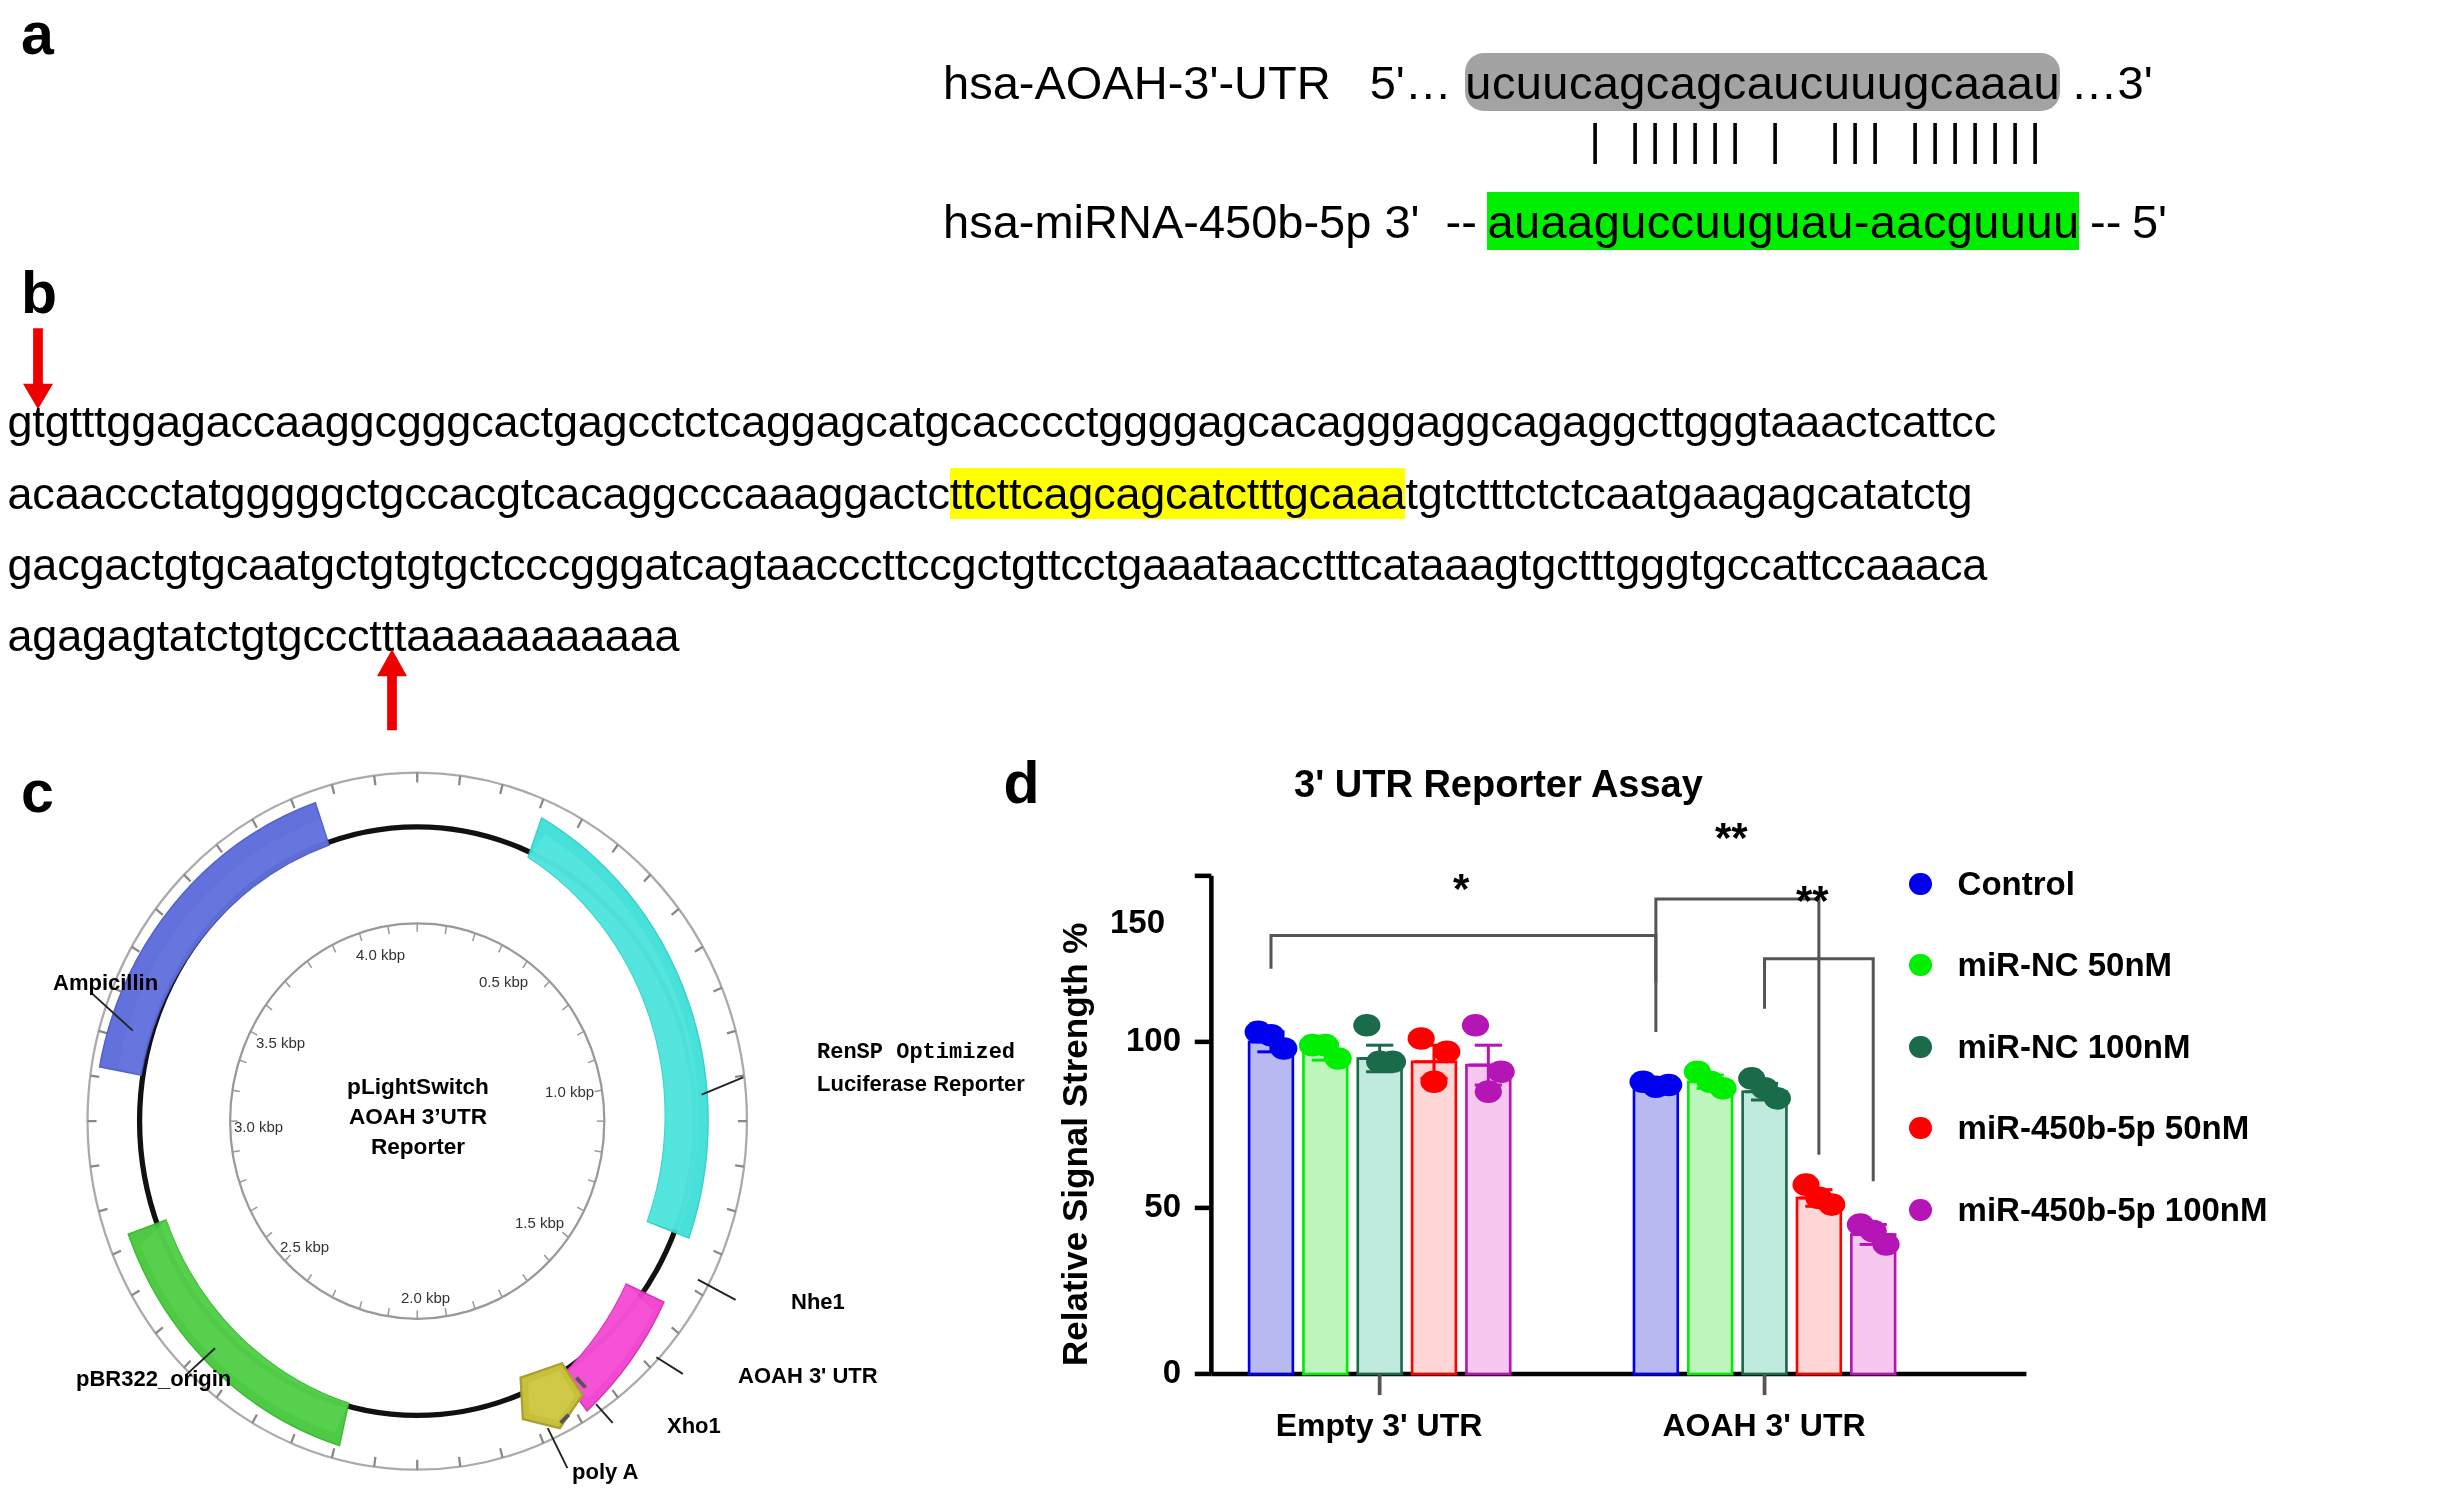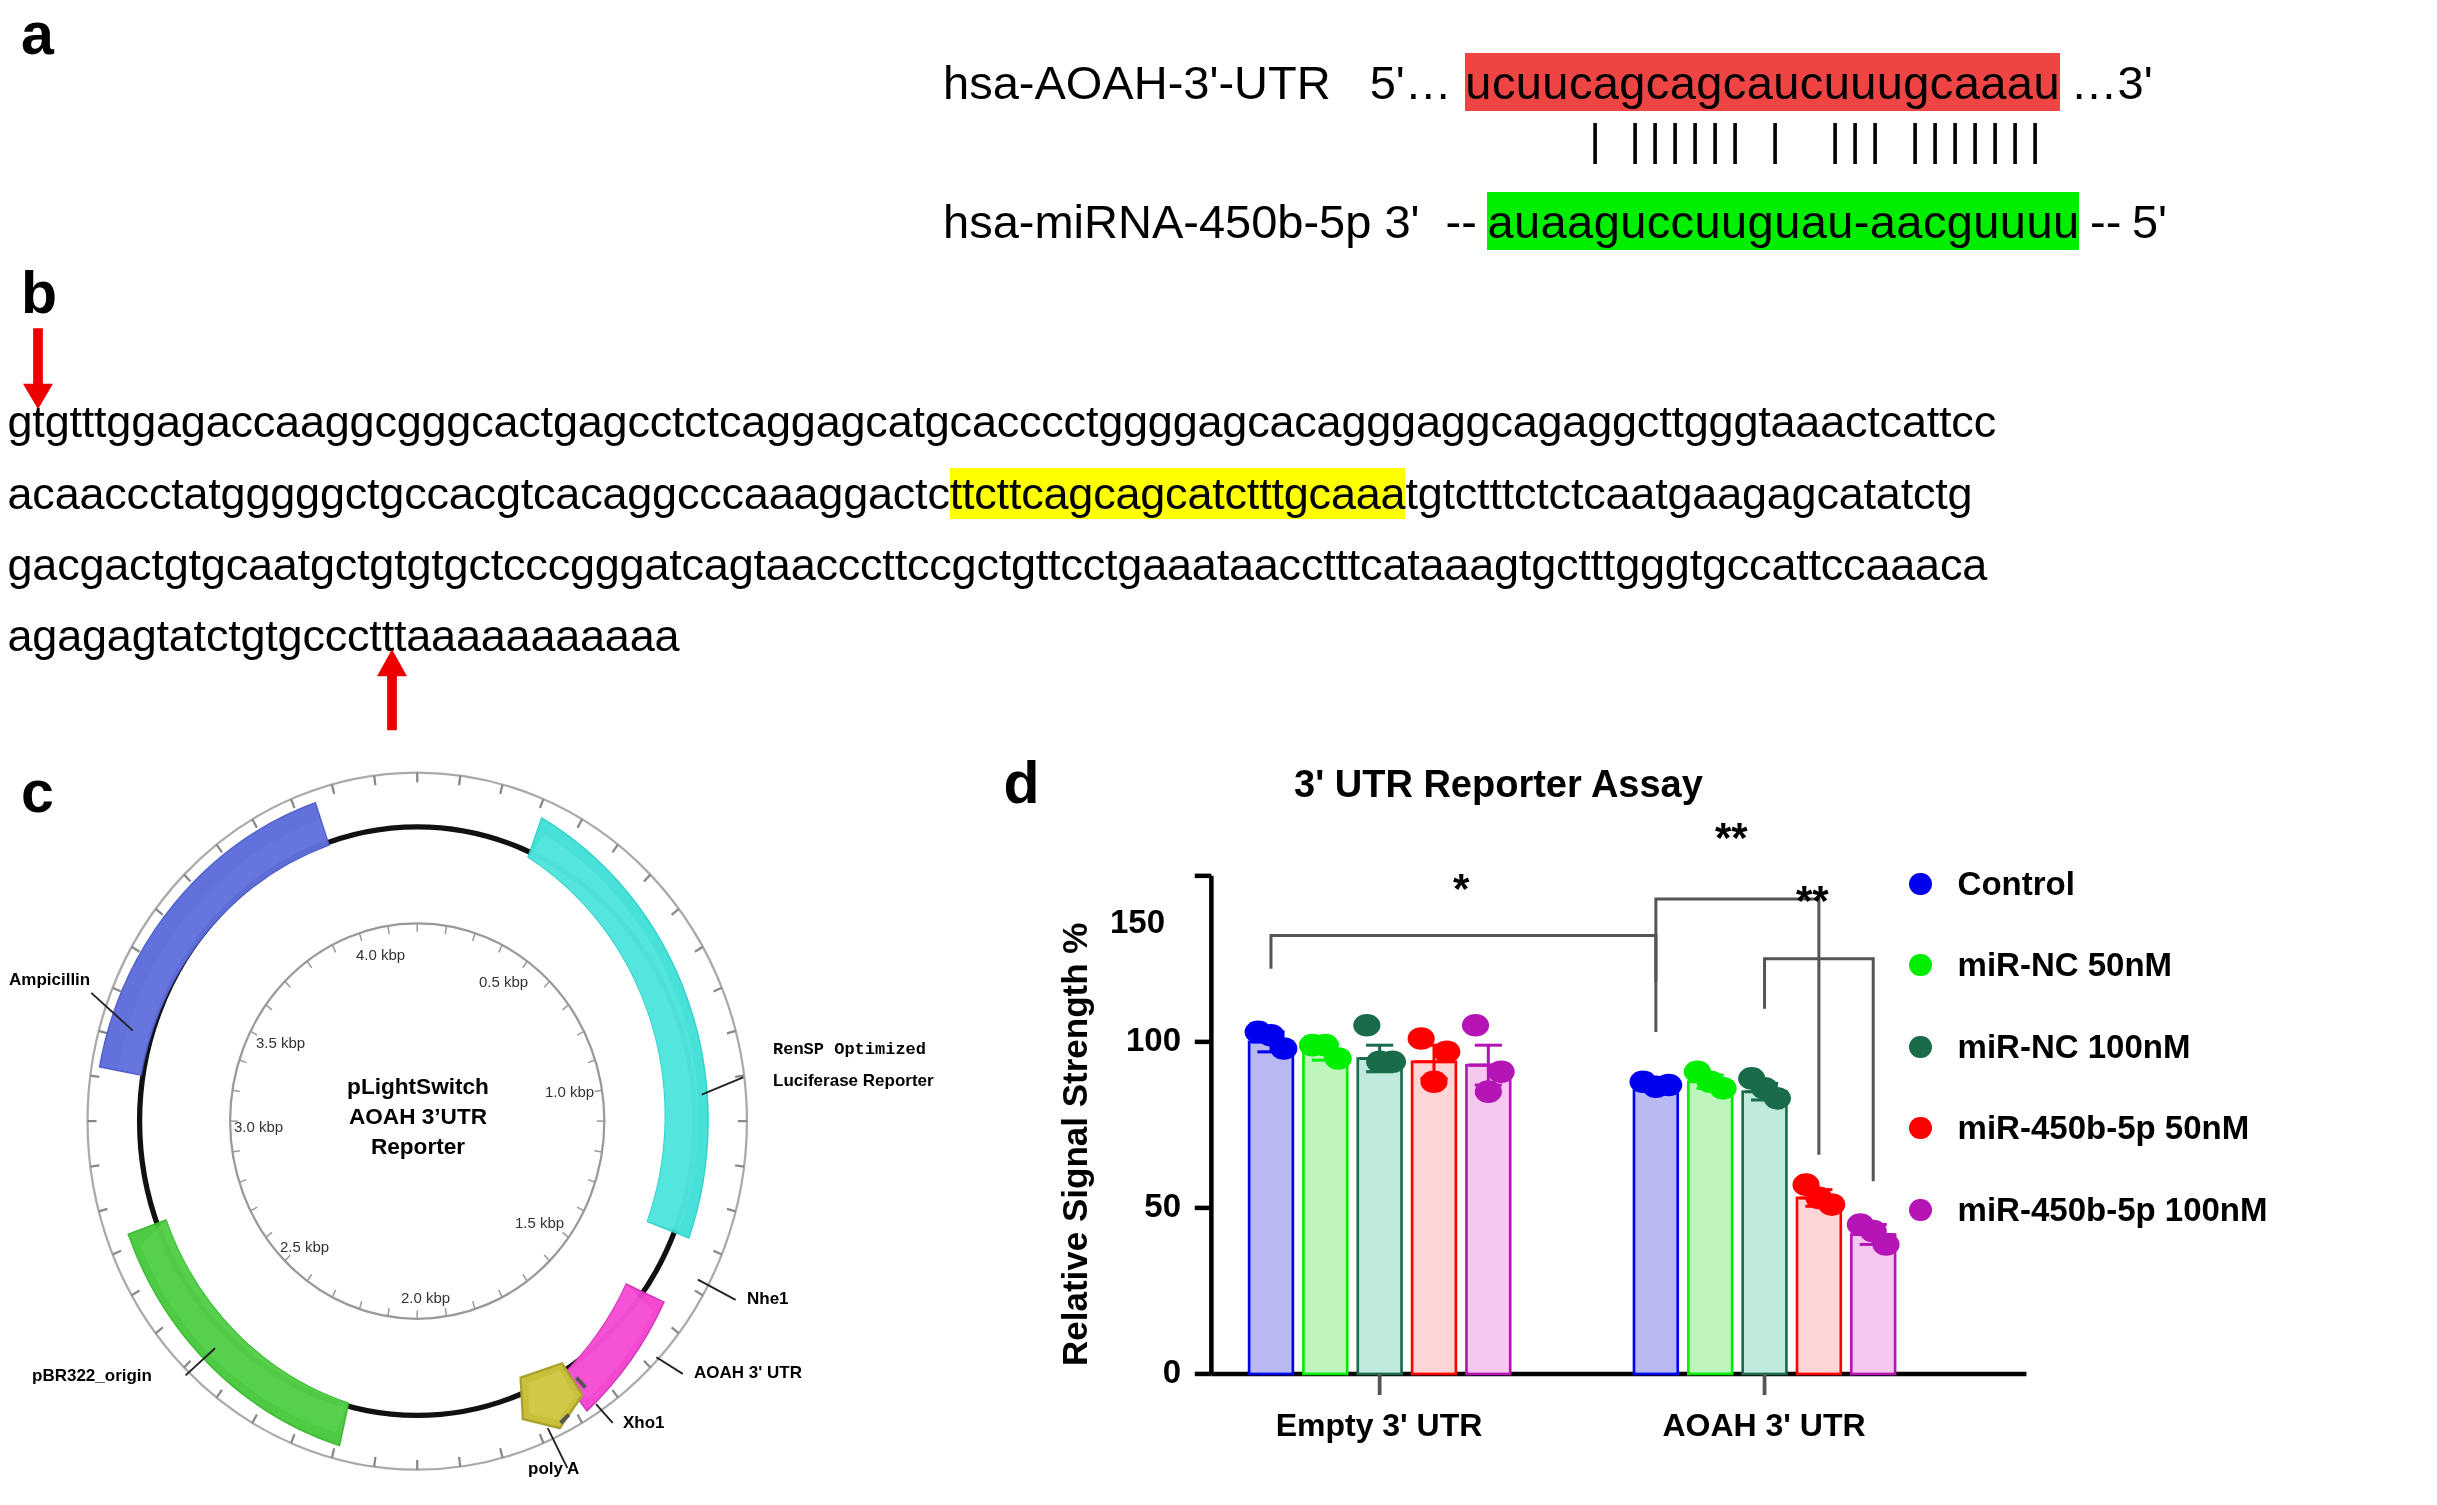--- a/index.html
+++ b/index.html
@@ -8,37 +8,37 @@
 
   .panel-letter{position:absolute;font-weight:bold;font-size:59px;line-height:1;
                 font-family:"Liberation Sans",sans-serif;}
 
   
   #panel-a{position:absolute;left:0;top:0;width:2438px;height:264px;}
   .a-row{position:absolute;display:flex;align-items:baseline;
          font-size:47px;white-space:nowrap;letter-spacing:0px;}
   .a-label{font-size:47px;}
   .a-prime{font-size:47px;}
-  .seq-yellow{background:#ef4444;padding:1.5px 0px;letter-spacing:0.4px;}
+  .seq-yellow{background:#a3a3a3;padding:1.5px 0px;letter-spacing:0.4px;border-radius:19px;}
   .seq-green{background:#00ee00;padding:1.5px 0px;letter-spacing:0.4px;}
   #pairing-bars{position:absolute;display:flex;align-items:flex-start;}
   #pairing-bars span{display:inline-block;width:20px;text-align:center;
        font-size:45px;line-height:1;font-family:"Liberation Sans",sans-serif;}
 
   
   #panel-b{position:absolute;left:0;top:264px;width:2438px;height:453px;}
   .dna-line{position:absolute;left:7.5px;font-size:45px;white-space:nowrap;
             letter-spacing:-0.2px;font-family:"Liberation Sans",sans-serif;}
   .hl{background:#ffff00;}
   .red-arrow{position:absolute;}
 
   
   #panel-c{position:absolute;left:0;top:740px;width:1011px;height:766px;}
-  .map-label{position:absolute;font-size:17px;font-weight:bold;white-space:nowrap;
-             font-family:"Liberation Sans",sans-serif;}
+  .map-label{position:absolute;font-size:22px;font-weight:bold;white-space:nowrap;
+             font-family:"Liberation Sans",sans-serif;margin-left:44px;}
   .map-center{position:absolute;text-align:center;font-size:22.6px;font-weight:bold;
               line-height:1.32;width:272px;}
   .kbp{position:absolute;font-size:15px;color:#333;white-space:nowrap;}
 
   
   #panel-d{position:absolute;left:996px;top:740px;width:1442px;height:766px;}
   #chart-title{position:absolute;font-size:38px;font-weight:bold;white-space:nowrap;}
   #ylabel{position:absolute;font-size:35px;font-weight:bold;
           transform:rotate(-90deg);transform-origin:left top;white-space:nowrap;}
   .ytick{position:absolute;font-size:33px;font-weight:bold;text-align:right;width:83px;}

